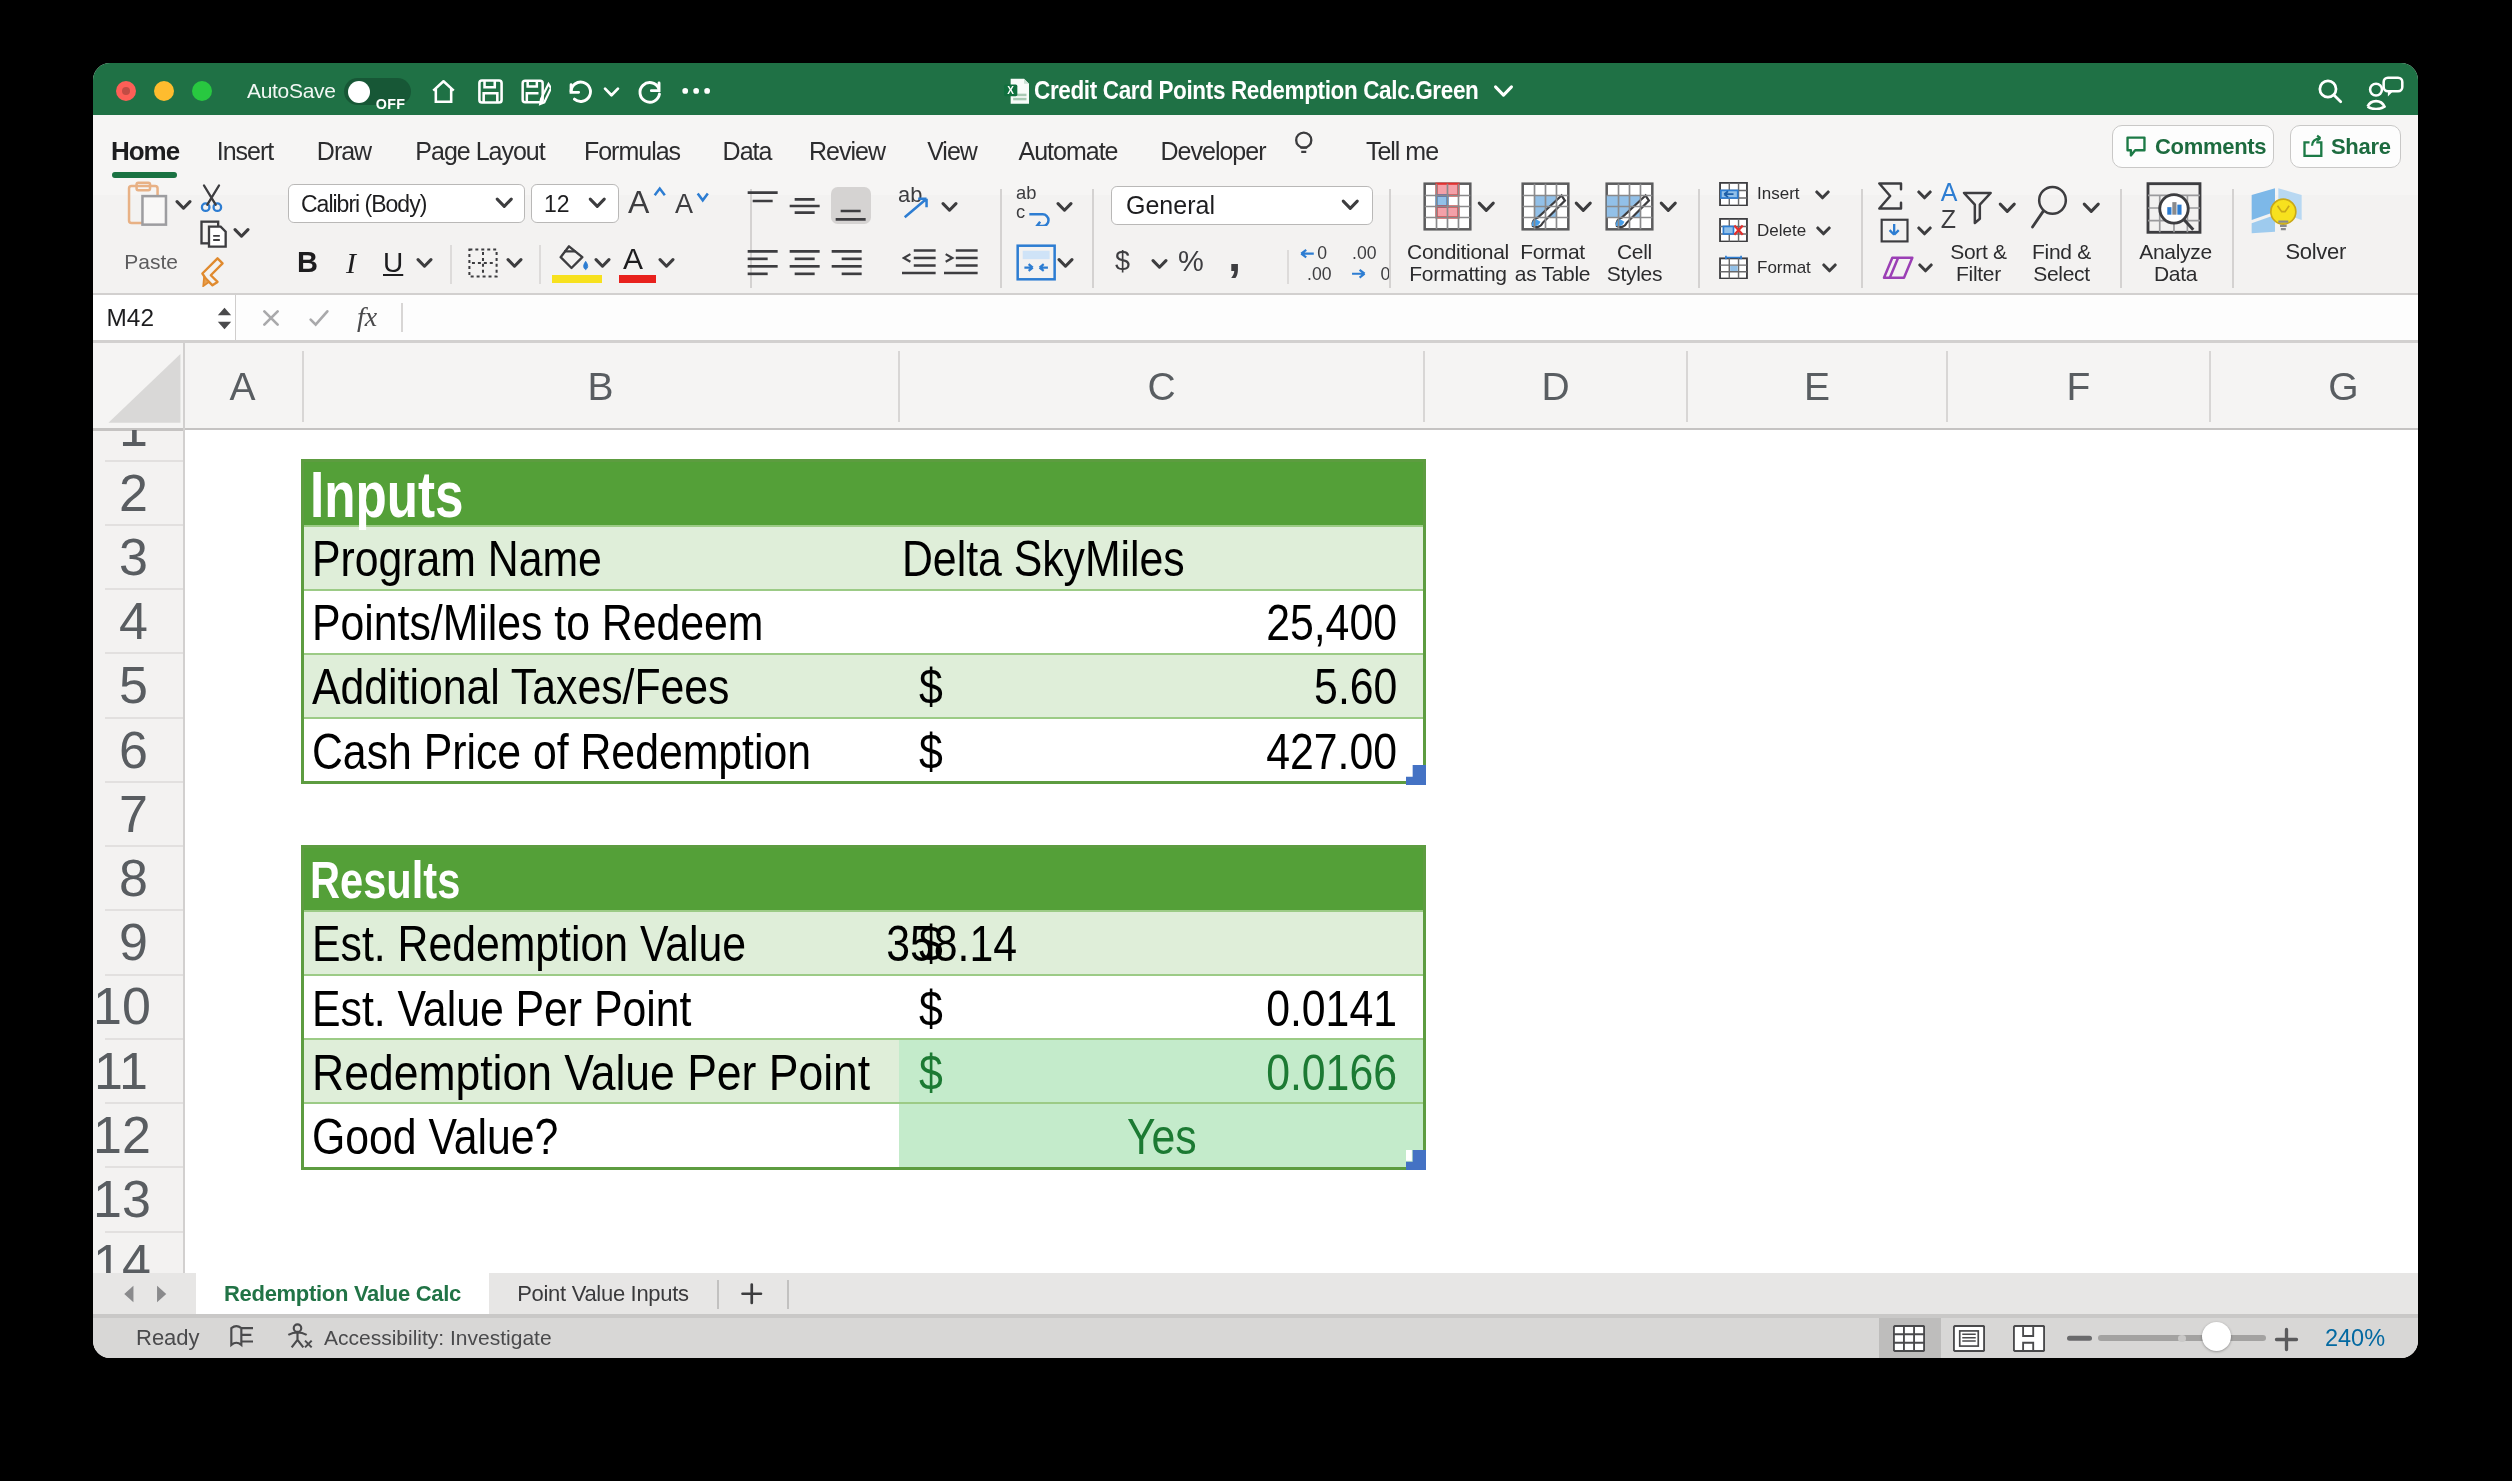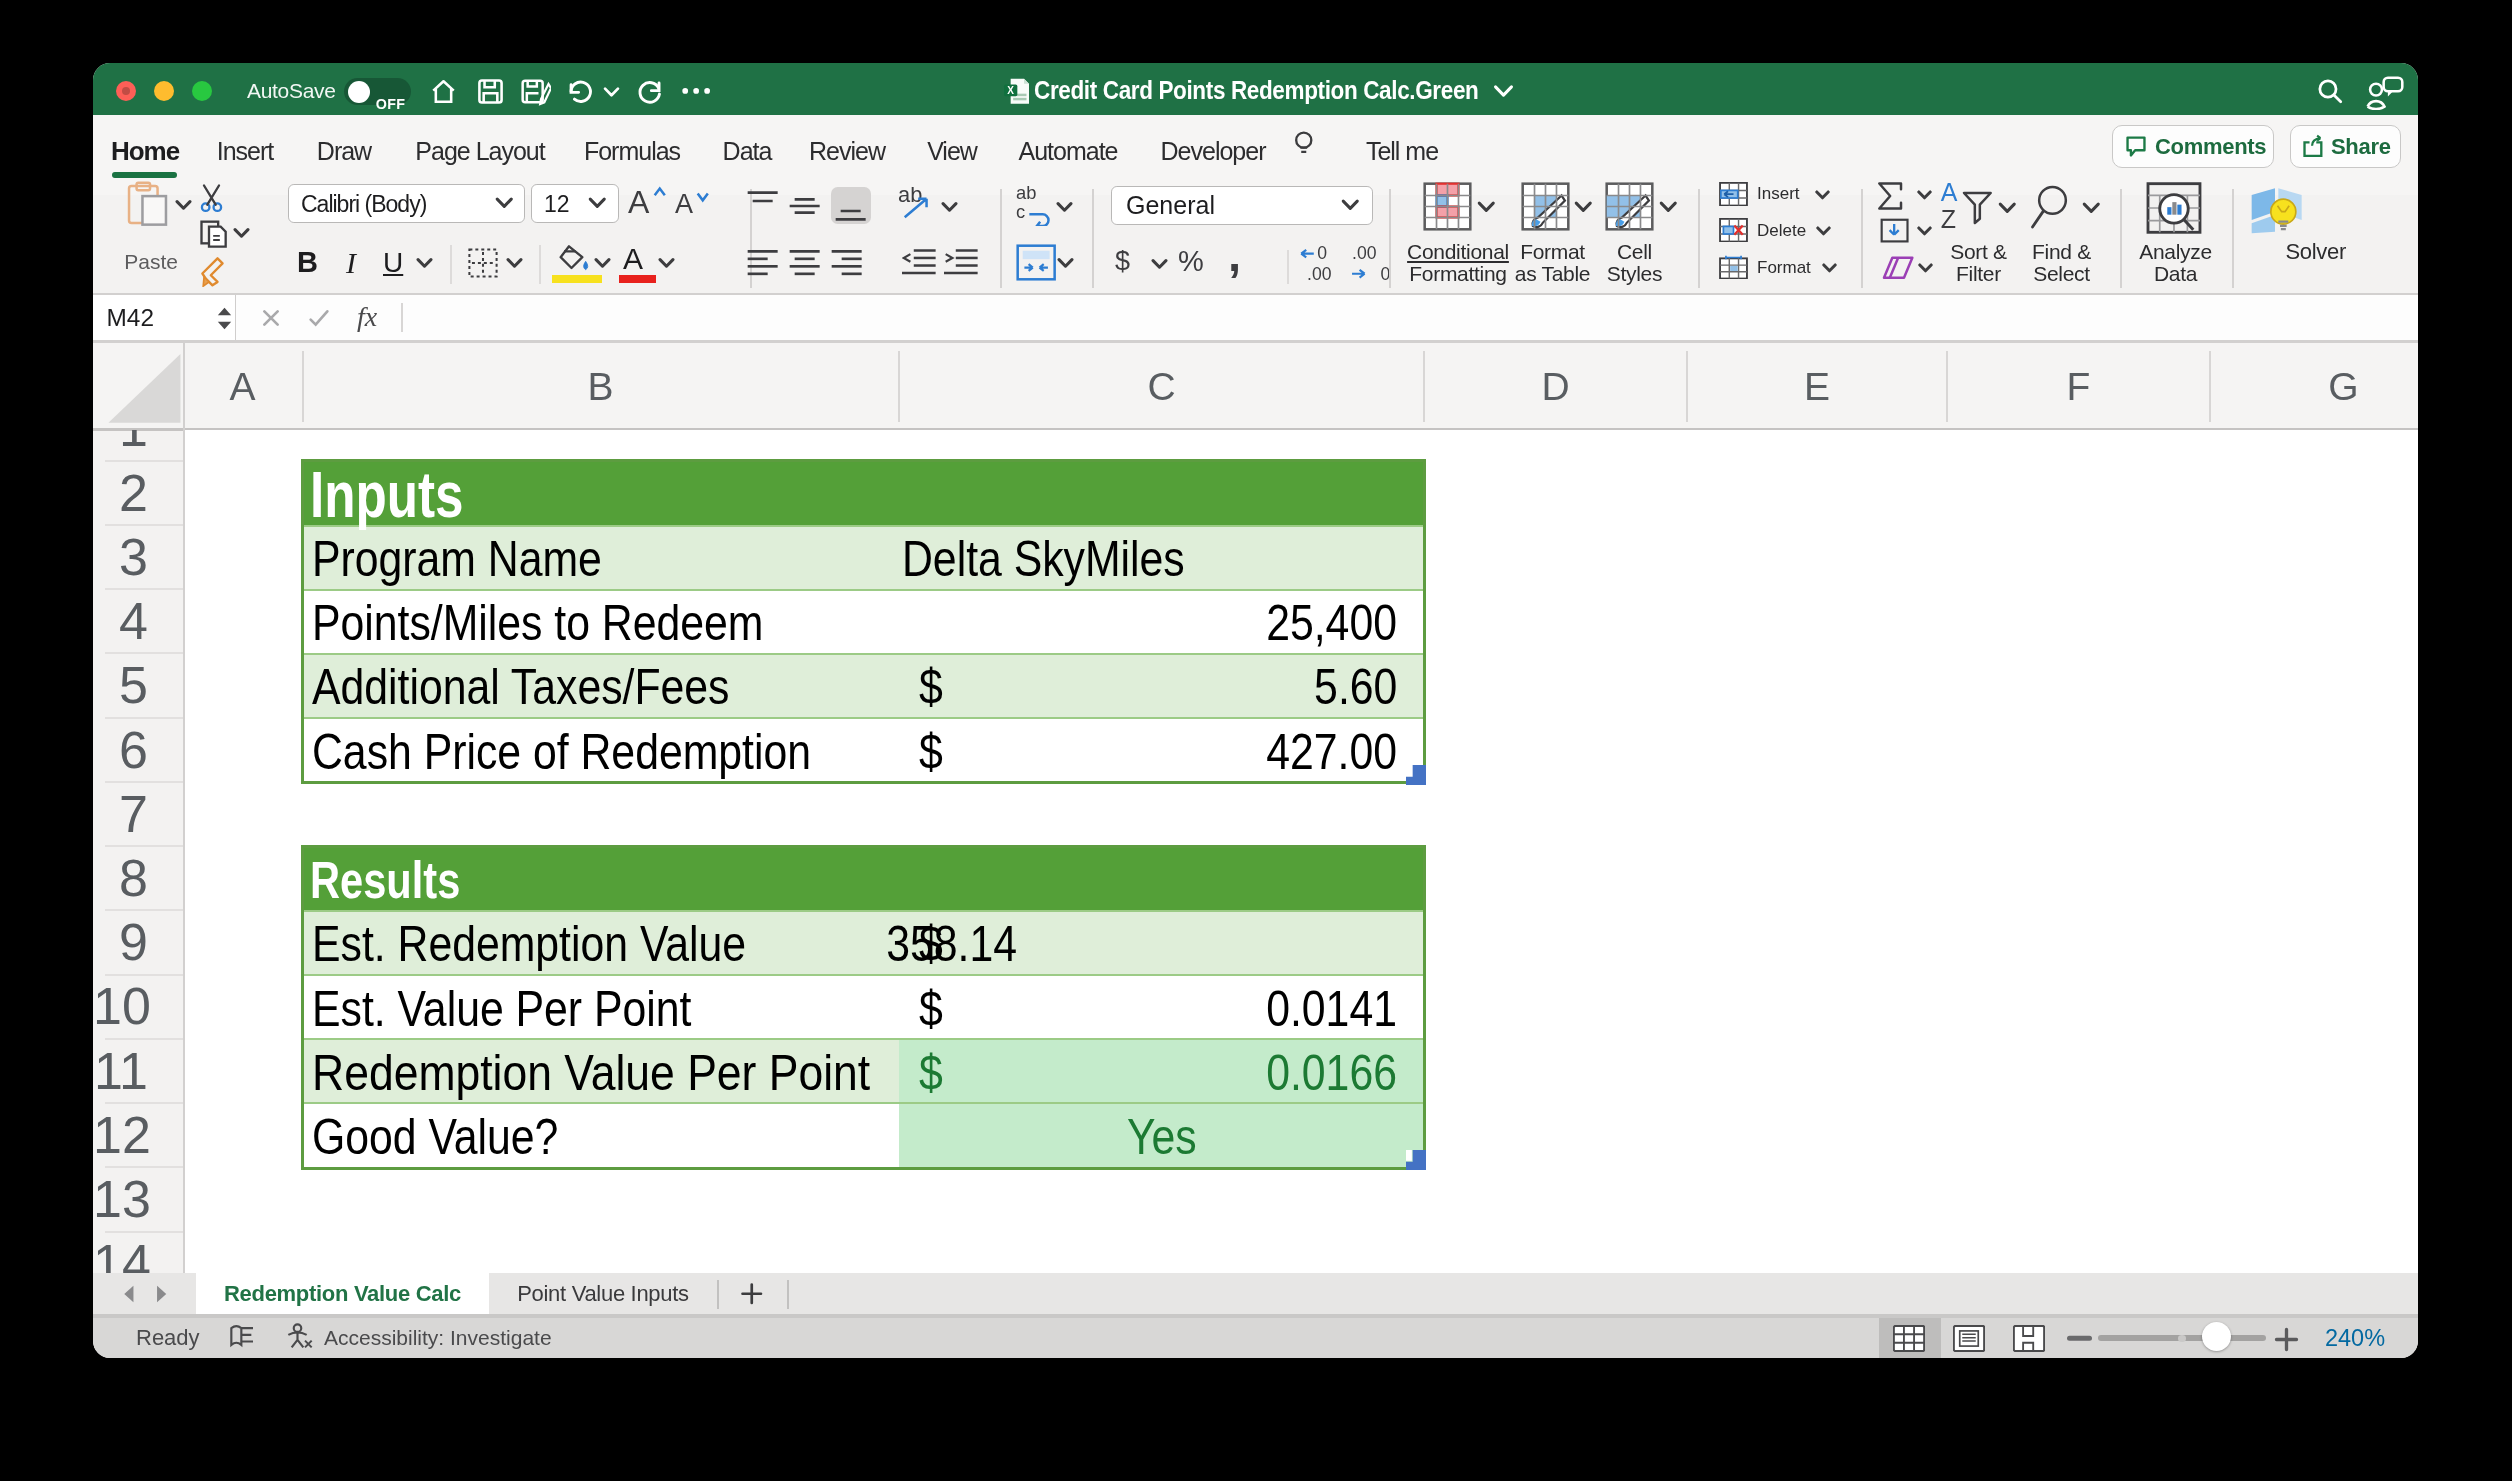--- a/index.html
+++ b/index.html
@@ -270,21 +270,21 @@
       <rect x="16" y="16" width="13" height="13" fill="#92c0e8"></rect>
       <rect x="16" y="29" width="26" height="13" fill="#f4a0a8"></rect>
       <rect x="16" y="2" width="26" height="14" fill="none" stroke="#e2302e" stroke-width="2.6"></rect>
       <rect x="16" y="16" width="13" height="13" fill="none" stroke="#2d7dd2" stroke-width="2.6"></rect>
       <rect x="16" y="29" width="26" height="13" fill="none" stroke="#e2302e" stroke-width="2.6"></rect>
       <path d="M2 16 h54 M2 29 h54 M2 42 h54 M16 2 v54 M29 2 v54 M42 2 v54" stroke="#8a8a8c" stroke-width="2" fill="none"></path>
     </svg>
 <svg class="a" style="left:1384px;top:134px" width="18.5" height="18.5" viewBox="0 0 22 22">
       <polyline points="2.6399999999999997,7.260000000000001 11.0,15.84 19.36,7.260000000000001" fill="none" stroke="#3d3d3f" stroke-width="3.6" stroke-linecap="round" stroke-linejoin="round"></polyline>
     </svg>
-<div class="a" style="left:1281px;top:178px;width:168px;height:22px;line-height:22px;font-size:21px;color:#2c2c2e;font-weight:400;text-align:center;letter-spacing:-0.3px;white-space:nowrap;text-decoration:underline;">Conditional</div>
+<div class="a" style="left:1281px;top:178px;width:168px;height:22px;line-height:22px;font-size:21px;color:#2c2c2e;font-weight:400;text-align:center;letter-spacing:-0.3px;white-space:nowrap;">Conditional</div>
 <div class="a" style="left:1281px;top:200px;width:168px;height:22px;line-height:22px;font-size:21px;color:#2c2c2e;font-weight:400;text-align:center;letter-spacing:-0.3px;white-space:nowrap;">Formatting</div>
 <svg class="a" style="left:1428px;top:119px" width="49" height="49" viewBox="0 0 58 58">
       <rect x="2" y="2" width="54" height="54" fill="#fff" stroke="#5c5c5e" stroke-width="3"></rect>
       <rect x="16" y="16" width="26" height="26" fill="#92c0e8"></rect>
       <path d="M52 8 L24 34 q-8 3 -6 10 q8 4 12 -4 L56 14 Z" fill="#fff" stroke="#3d3d40" stroke-width="2.6" transform="translate(-4,8)"></path>
       <path d="M18 44 q-6 1 -5 8 q7 2 10 -5 Z" fill="#4a9fe8"></path>
       <path d="M2 16 h54 M2 29 h54 M2 42 h54 M16 2 v54 M29 2 v54 M42 2 v54" stroke="#8a8a8c" stroke-width="2" fill="none"></path>
     </svg>
 <svg class="a" style="left:1481px;top:134px" width="18.5" height="18.5" viewBox="0 0 22 22">
       <polyline points="2.6399999999999997,7.260000000000001 11.0,15.84 19.36,7.260000000000001" fill="none" stroke="#3d3d3f" stroke-width="3.6" stroke-linecap="round" stroke-linejoin="round"></polyline>

